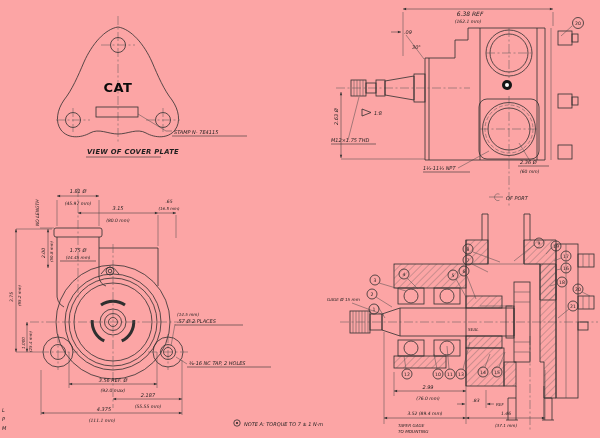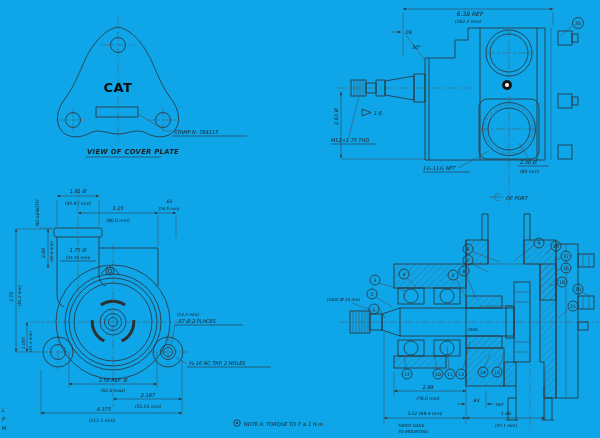--- a/index.html
+++ b/index.html
@@ -1,16 +1,16 @@
 <!DOCTYPE html>
 <html><head>
 <meta charset="utf-8">
 <style>
   html,body{margin:0;padding:0;background:#ffffff;}
-  .page{width:600px;height:438px;background:#0ea5e9;position:relative;overflow:hidden;}
+  .page{width:600px;height:438px;background:#fca5a5;position:relative;overflow:hidden;}
   svg{display:block;}
   
   .ln{fill:none;stroke:#2f2f2f;stroke-width:0.8;}
   .thin{fill:none;stroke:#4a4a4a;stroke-width:0.5;}
   .dl{fill:none;stroke:#3a3a3a;stroke-width:0.55;}
   .ul{fill:none;stroke:#2f2f2f;stroke-width:0.6;}
   .cl{fill:none;stroke:#555;stroke-width:0.5;stroke-dasharray:9 2.5 2 2.5;}
   .dsh{fill:none;stroke:#555;stroke-width:0.5;stroke-dasharray:4 2;}
   .hatch{fill:url(#h);stroke:#2f2f2f;stroke-width:0.8;}
   .dark{fill:#151515;stroke:none;}

